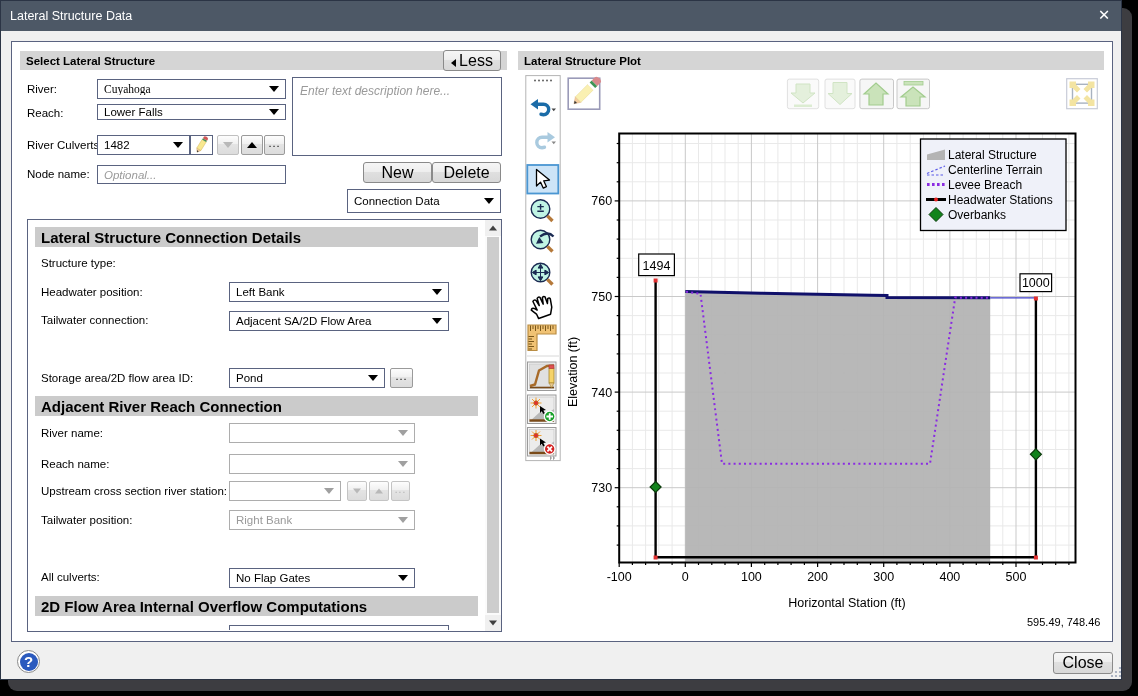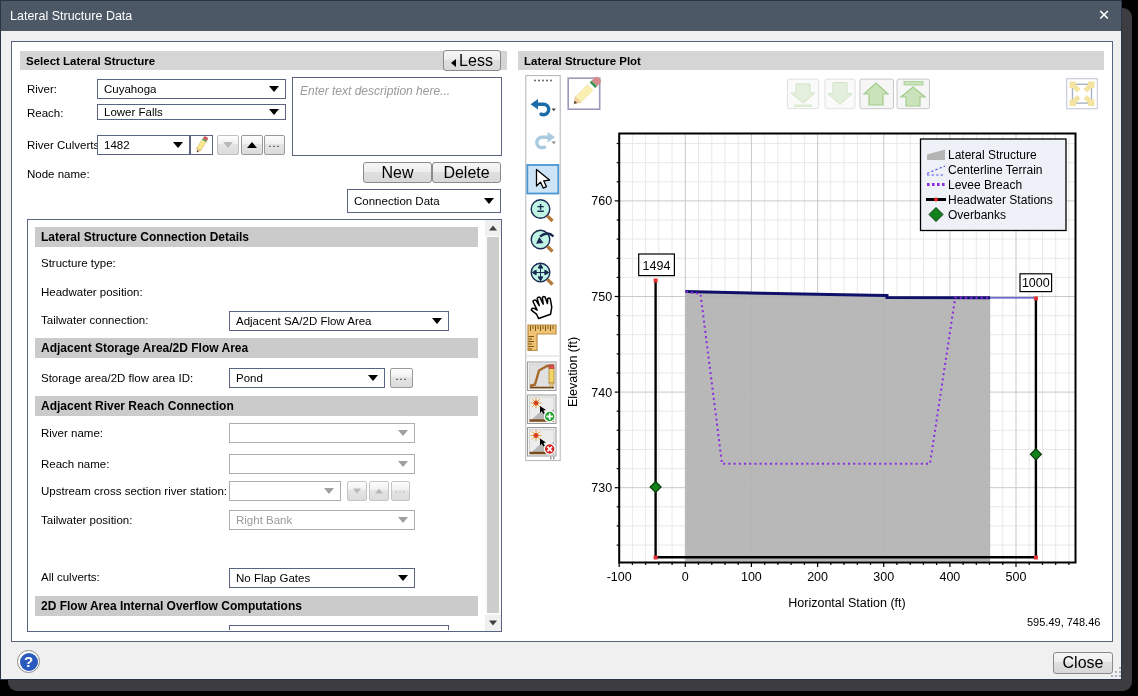--- a/index.html
+++ b/index.html
@@ -4,21 +4,21 @@
 <style>
 * { margin:0; padding:0; box-sizing:border-box; }
 html,body { width:1138px; height:696px; background:#000; overflow:hidden; }
 body { font-family:"Liberation Sans", sans-serif; }
 #shadow { position:absolute; left:8px; top:8px; width:1124px; height:683px; background:#3d3d41; border-radius:9px; }
 #win { position:absolute; left:0; top:0; width:1122px; height:680px; background:#f0f0f0; border:1px solid #2b3445; }
 #titlebar { position:absolute; left:0; top:0; width:100%; height:30px; background:#4d5866; color:#fff; font-size:12.5px; line-height:30px; padding-left:9px; }
 #closex { position:absolute; right:9px; top:6px; width:16px; height:16px; color:#fff; font-size:14.5px; line-height:16px; text-align:center; }
 #mainpanel { position:absolute; left:10px; top:40px; width:1102px; height:601px; background:#fff; border:1px solid #5a6380; }
 .ghdr { position:absolute; background:#d5d5d5; color:#000; font-size:11.5px; font-weight:bold; }
-.ghdr.g2 { font-size:12px; background:#cbcbcb; }
+.ghdr.g2 { font-size:15px; background:#cbcbcb; }
 .ghdr span { position:absolute; left:6px; top:50%; transform:translateY(-50%); white-space:nowrap; }
 .lbl { position:absolute; font-size:11.5px; color:#000; white-space:nowrap; }
 .combo { position:absolute; background:#fff; border:1px solid #5a6380; }
 .combo .tx { position:absolute; left:6px; top:50%; transform:translateY(-50%); font-size:11.5px; white-space:nowrap; overflow:hidden; }
 .combo .ar { position:absolute; right:6px; top:50%; transform:translateY(-50%); width:0; height:0; border-left:5px solid transparent; border-right:5px solid transparent; border-top:6px solid #000; }
 .combo.dis { border-color:#adadad; }
 .combo.dis .ar { border-top-color:#a0a0a0; }
 .combo.dis .tx { color:#9a9a9a; }
 .btn { position:absolute; background:linear-gradient(#f6f6f6,#eee 45%,#e0e0e0 46%,#d8d8d8); border:1px solid #8a8a8a; border-radius:3px; font-size:16px; text-align:center; color:#000; }
 .btn span { position:absolute; left:0; right:0; top:50%; transform:translateY(-50%); }
@@ -35,21 +35,21 @@
   <div id="mainpanel"></div>
 
   <div class="ghdr" style="left:19px; top:50px; width:487px; height:19px;">
       <span>Select Lateral Structure</span>
     </div>
   <div class="btn" style="left:442px; top:49px; width:58px; height:21px;">
       <span><i style="display:inline-block;width:0;height:0;border-top:4px solid transparent;border-bottom:4px solid transparent;border-right:5.5px solid #000;vertical-align:-1px;margin-right:3px;"></i>Less</span>
     </div>
 
   <div class="lbl" style="left:26px; top:82px;">River:</div>
-  <div class="combo" style="left:96px; top:78px; width:189px; height:20px;">
+  <div class="combo" style="left:96px; top:78px; width:189px; height:20px;font-family:Liberation Serif, serif;">
       <span class="tx">Cuyahoga</span>
       <span class="ar"></span>
     </div>
   <div class="lbl" style="left:26px; top:106px;">Reach:</div>
   <div class="combo" style="left:96px; top:103px; width:189px; height:16px;">
       <span class="tx">Lower Falls</span>
       <span class="ar"></span>
     </div>
   <div class="lbl" style="left:26px; top:138px;">River Culverts:</div>
   <div class="combo" style="left:96px; top:134px; width:93px; height:20px;">
@@ -70,20 +70,23 @@
   <div class="sbtn" style="left:216px; top:134px; width:22px; height:20px; border-color:#c0c0c0;">
       <span style="position:absolute;left:50%;top:50%;transform:translate(-50%,-50%);width:0;height:0;border-left:5px solid transparent;border-right:5px solid transparent;border-top:6px solid #b8b8b8;"></span>
     </div>
   <div class="sbtn" style="left:240px; top:134px; width:22px; height:20px;">
       <span style="position:absolute;left:50%;top:50%;transform:translate(-50%,-50%);width:0;height:0;border-left:5px solid transparent;border-right:5px solid transparent;border-bottom:6px solid #000;"></span>
     </div>
   <div class="sbtn" style="left:263px; top:134px; width:21px; height:20px;">
       <span style="position:absolute;left:50%;top:40%;transform:translate(-50%,-50%);font-size:11px;letter-spacing:1px;">...</span>
     </div>
   <div class="lbl" style="left:26px; top:167px;">Node name:</div>
+  <div class="tbox" style="left:96px; top:164px; width:189px; height:19px;">
+      <span class="ph">Optional...</span>
+    </div>
 
   <div class="tbox" style="left:291px; top:76px; width:210px; height:79px;">
       <span class="itext" style="position:absolute;left:7px;top:6px;">Enter text description here...</span>
     </div>
   <div class="btn" style="left:362px; top:161px; width:69px; height:21px;">
       <span>New</span>
     </div>
   <div class="btn" style="left:431px; top:161px; width:69px; height:21px;">
       <span>Delete</span>
     </div>
@@ -102,29 +105,30 @@
   <div style="position:absolute; left:484px; top:614px; width:16px; height:16px; background:#f0f0f0;">
       <span style="position:absolute;left:50%;top:50%;transform:translate(-50%,-50%);width:0;height:0;border-left:4px solid transparent;border-right:4px solid transparent;border-top:5px solid #404040;"></span>
     </div>
   <div style="position:absolute; left:486px; top:236px; width:12px; height:376px; background:#cdcdcd;"></div>
 
   <div class="ghdr g2" style="left:34px; top:226px; width:443px; height:20px;">
       <span>Lateral Structure Connection Details</span>
     </div>
   <div class="lbl" style="left:40px; top:256px;">Structure type:</div>
   <div class="lbl" style="left:40px; top:285px;">Headwater position:</div>
+  <div class="combo" style="left:228px; top:281px; width:220px; height:20px;">
+      <span class="tx">Left Bank</span>
+      <span class="ar"></span>
+    </div>
   <div class="lbl" style="left:40px; top:313px;">Tailwater connection:</div>
   <div class="combo" style="left:228px; top:310px; width:220px; height:20px;">
       <span class="tx">Adjacent SA/2D Flow Area</span>
       <span class="ar"></span>
     </div>
 
-  <div class="ghdr g2" style="left:34px; top:337px; width:443px; height:20px;">
-      <span>Adjacent Storage Area/2D Flow Area</span>
-    </div>
   <div class="lbl" style="left:40px; top:371px;">Storage area/2D flow area ID:</div>
   <div class="combo" style="left:228px; top:367px; width:156px; height:20px;text-align:center;">
       <span class="tx">Pond</span>
       <span class="ar"></span>
     </div>
   <div class="sbtn" style="left:389px; top:367px; width:23px; height:20px;">
       <span style="position:absolute;left:50%;top:40%;transform:translate(-50%,-50%);font-size:11px;letter-spacing:1px;">...</span>
     </div>
 
   <div class="ghdr g2" style="left:34px; top:395px; width:443px; height:20px;">

